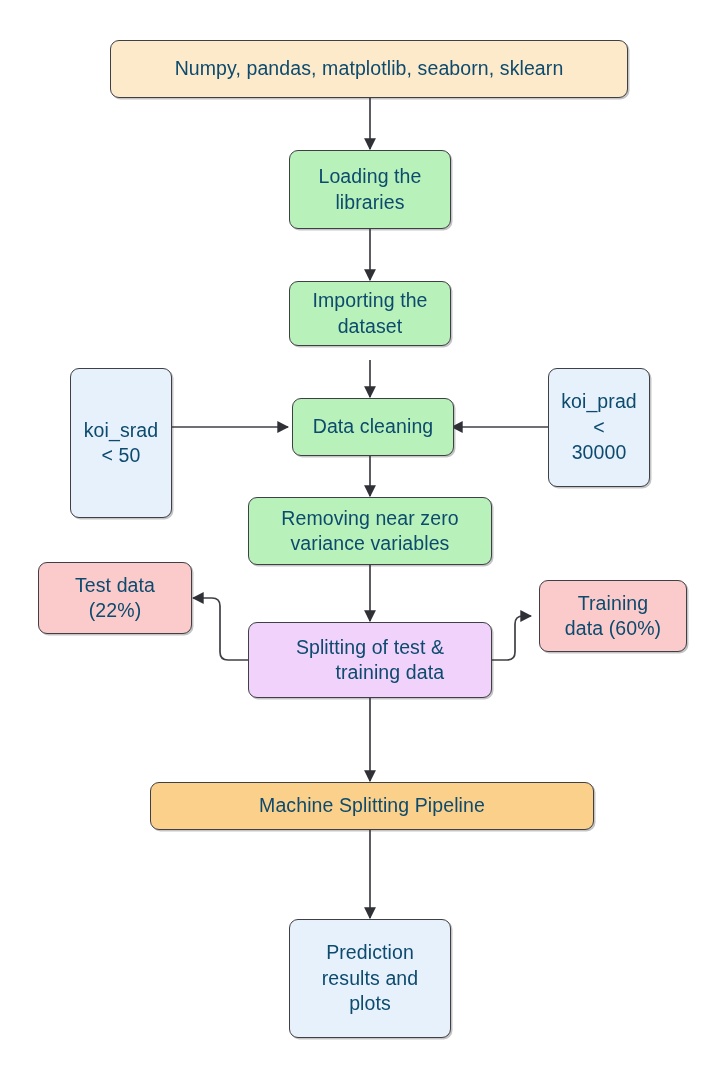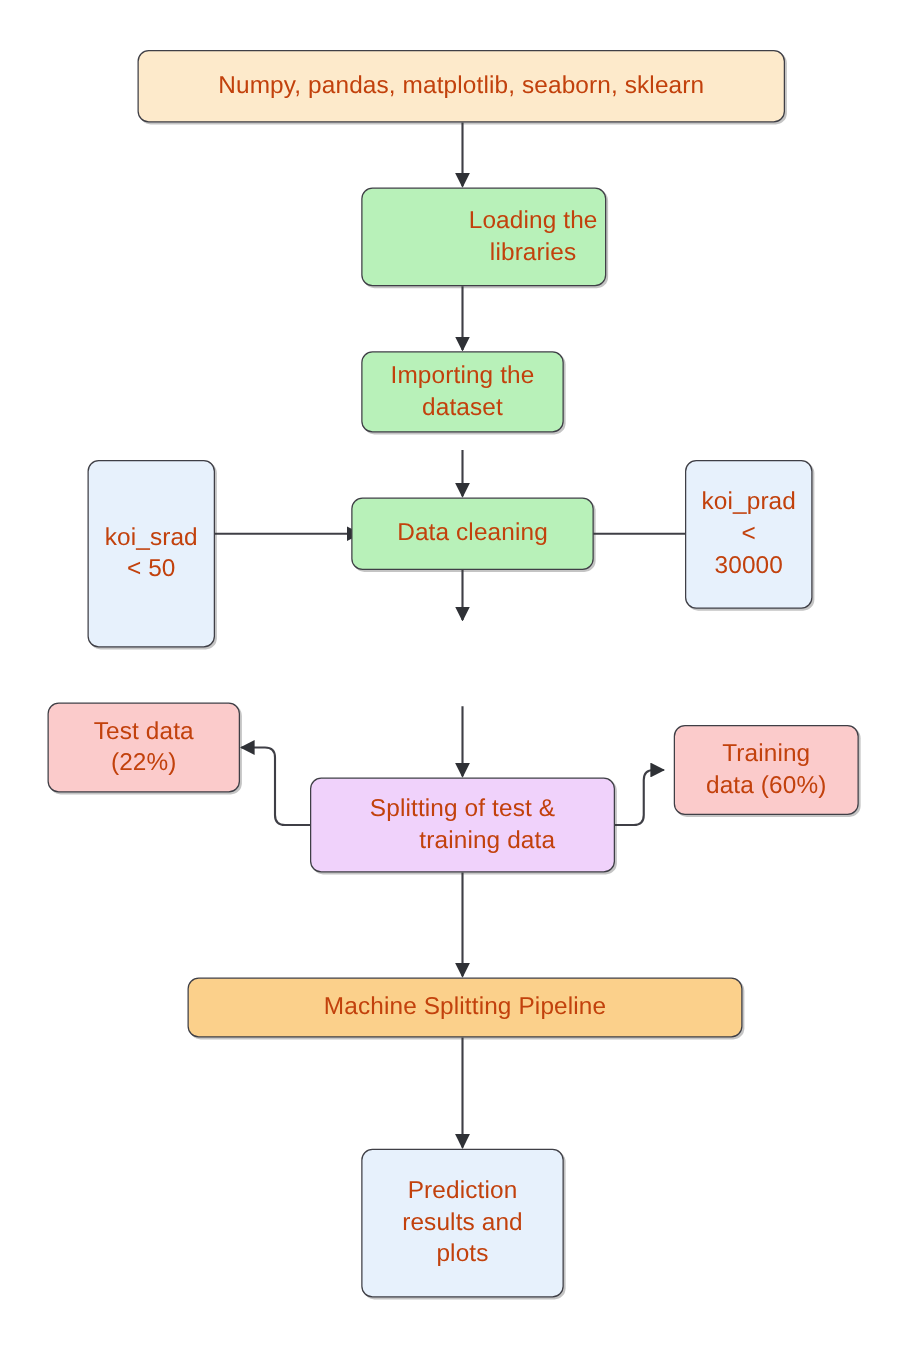--- a/index.html
+++ b/index.html
@@ -25,21 +25,21 @@
   }
   .node {
     position: absolute;
     box-sizing: border-box;
     display: flex;
     align-items: center;
     justify-content: center;
     text-align: center;
     border: 1.6px solid #3f3f46;
     border-radius: 9px;
-    color: #c2410c;
+    color: #0c4a6e;
     font-size: 19.5px;
     line-height: 1.3;
     letter-spacing: 0.1px;
     padding: 17px 6px;
     box-shadow: 1.5px 1.5px 0 rgba(60,60,60,0.30);
   }
   .node-label {
     display: block;
     white-space: pre-line;
   }
@@ -73,45 +73,49 @@
       <path d="M 492 660 L 507 660 Q 515 660 515 652 L 515 624 Q 515 616 523 616 L 531 616"></path>
       <path d="M 370 698 L 370 781"></path>
       <path d="M 370 830 L 370 918"></path>
     </g>
   </svg>
 
   <div class="node fill-cream" style="left:110px; top:40px; width:518px; height:58px;">
     <span class="node-label">Numpy, pandas, matplotlib, seaborn, sklearn</span>
   </div>
 
-  <div class="node fill-green" style="left:289px; top:150px; width:196px; height:79px;justify-content:flex-end;">
+  <div class="node fill-green" style="left:289px; top:150px; width:162px; height:79px;">
     <span class="node-label">Loading the
 libraries</span>
   </div>
 
   <div class="node fill-green" style="left:289px; top:281px; width:162px; height:65px;">
     <span class="node-label">Importing the
 dataset</span>
   </div>
 
   <div class="node fill-blue" style="left:70px; top:368px; width:102px; height:150px;">
     <span class="node-label">koi_srad
 &lt; 50</span>
   </div>
 
-  <div class="node fill-green" style="left:281px; top:398px; width:194px; height:58px;">
+  <div class="node fill-green" style="left:292px; top:398px; width:162px; height:58px;">
     <span class="node-label">Data cleaning</span>
   </div>
 
   <div class="node fill-blue" style="left:548px; top:368px; width:102px; height:119px;">
     <span class="node-label">koi_prad
 &lt;
 30000</span>
   </div>
 
+  <div class="node fill-green" style="left:248px; top:497px; width:244px; height:68px;">
+    <span class="node-label">Removing near zero
+variance variables</span>
+  </div>
 
   <div class="node fill-pink" style="left:38px; top:562px; width:154px; height:72px;">
     <span class="node-label">Test data
 (22%)</span>
   </div>
 
   <div class="node fill-purple" style="left:248px; top:622px; width:244px; height:76px;text-align:right;">
     <span class="node-label">Splitting of test &amp;
 training data</span>
   </div>

